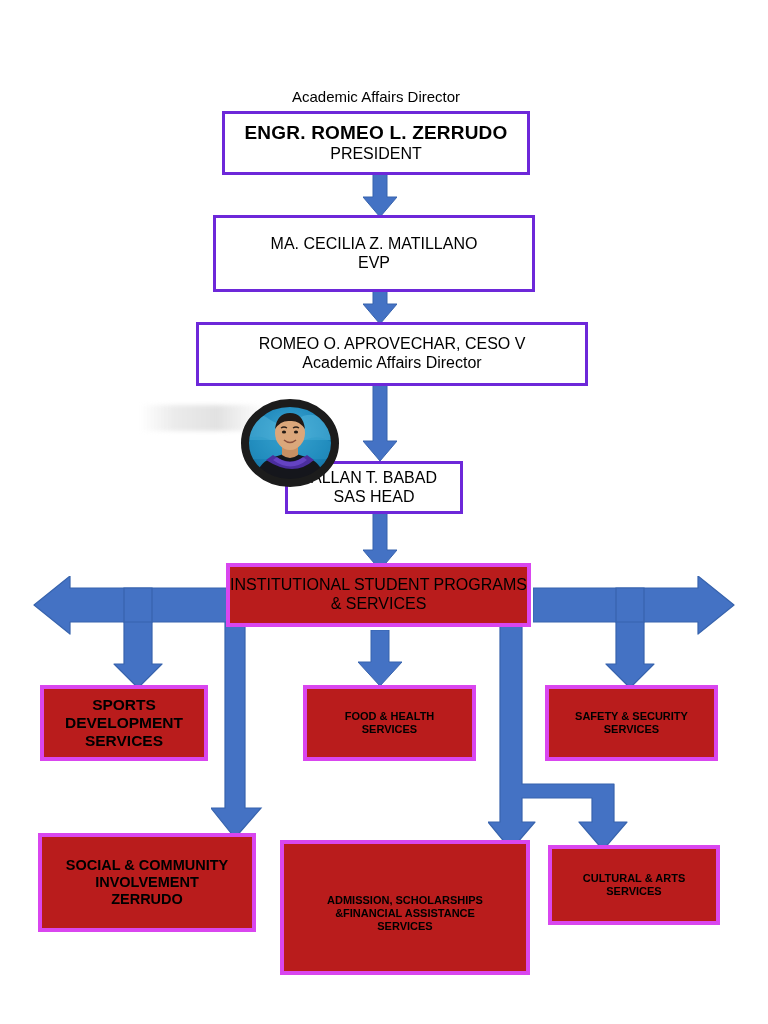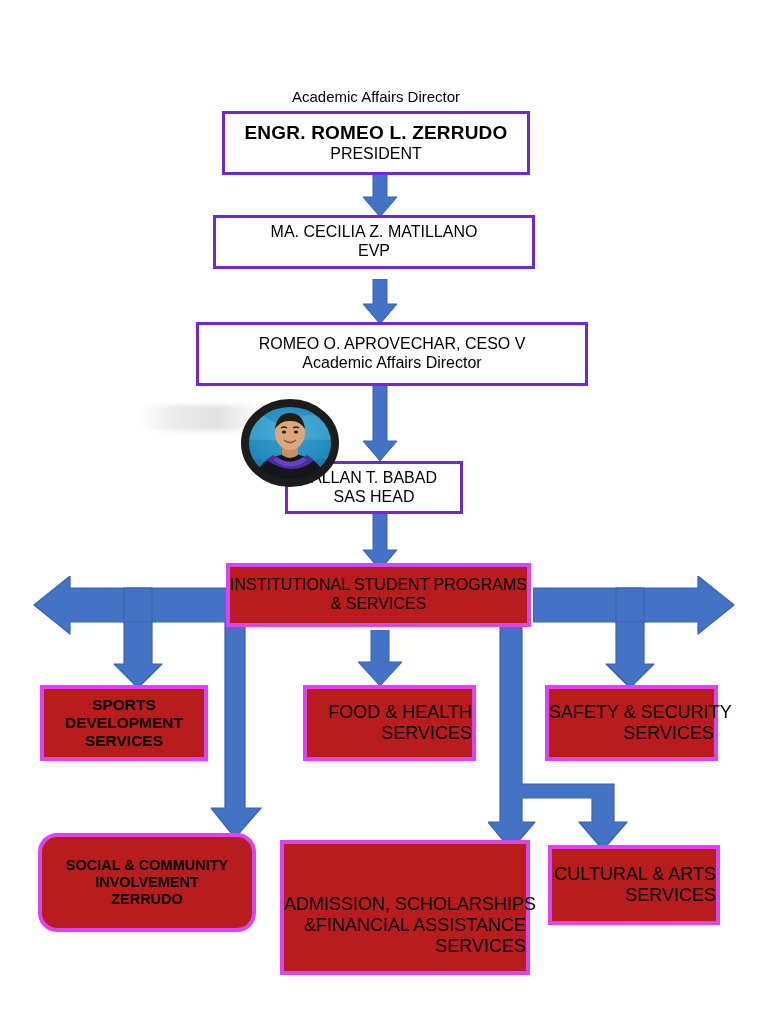--- a/index.html
+++ b/index.html
@@ -44,21 +44,21 @@
   }
   
   .box-orange {
     background: #b91c1c;
     border: 4px solid #d946ef;
   }
 
   .t-name   { font-size: 19px; font-weight: bold; letter-spacing: .2px; }
   .t-role   { font-size: 16px; font-weight: normal; }
   .t-reg    { font-size: 16px; font-weight: normal; }
-  .t-reg15  { font-size: 18px; font-weight: normal; text-align: right; }
+  .t-reg15  { font-size: 11px; font-weight: bold; }
   .t-bold15 { font-size: 15.5px; font-weight: bold; }
   .t-bold14 { font-size: 14.5px; font-weight: bold; }
 
   
   .caption {
     position: absolute;
     font-size: 15px;
     color: #000000;
     text-align: center;
     z-index: 5;
@@ -101,21 +101,21 @@
     <span class="line t-name">ENGR. ROMEO L. ZERRUDO</span>
     <span class="line t-role">PRESIDENT</span>
   </div>
 
   <div class="arrow" style="left:363px; top:173px; width:34px; height:44px;">
     <svg width="34" height="44" viewBox="0 0 34 44">
       <polygon points="10,0 24,0 24,24 34,24 17,44 0,24 10,24" fill="#4472C4" stroke="#3763ad" stroke-width="1"></polygon>
     </svg>
   </div>
 
-  <div class="node box-white" style="left:213px; top:215px; width:322px; height:54px;">
+  <div class="node box-white" style="left:213px; top:215px; width:322px; height:77px;">
     <span class="line t-reg">MA. CECILIA Z. MATILLANO</span>
     <span class="line t-reg">EVP</span>
   </div>
 
   <div class="arrow" style="left:363px; top:279px; width:34px; height:45px;">
     <svg width="34" height="45" viewBox="0 0 34 45">
       <polygon points="10,0 24,0 24,25 34,25 17,45 0,25 10,25" fill="#4472C4" stroke="#3763ad" stroke-width="1"></polygon>
     </svg>
   </div>
 
@@ -227,21 +227,21 @@
   <div class="node box-orange" style="left:303px; top:685px; width:173px; height:76px;">
     <span class="line t-reg15">FOOD &amp; HEALTH</span>
     <span class="line t-reg15">SERVICES</span>
   </div>
 
   <div class="node box-orange" style="left:545px; top:685px; width:173px; height:76px;">
     <span class="line t-reg15">SAFETY &amp; SECURITY</span>
     <span class="line t-reg15">SERVICES</span>
   </div>
 
-  <div class="node box-orange" style="left:38px; top:833px; width:218px; height:99px;border-radius:19px;">
+  <div class="node box-orange" style="left:38px; top:833px; width:218px; height:99px;">
     <span class="line t-bold14">SOCIAL &amp; COMMUNITY</span>
     <span class="line t-bold14">INVOLVEMENT</span>
     <span class="line t-bold14">ZERRUDO</span>
   </div>
 
   <div class="node box-orange" style="left:280px; top:840px; width:250px; height:135px; justify-content:flex-start; padding-top:50px;">
     <span class="line t-reg15">ADMISSION, SCHOLARSHIPS</span>
     <span class="line t-reg15">&amp;FINANCIAL ASSISTANCE</span>
     <span class="line t-reg15">SERVICES</span>
   </div>

